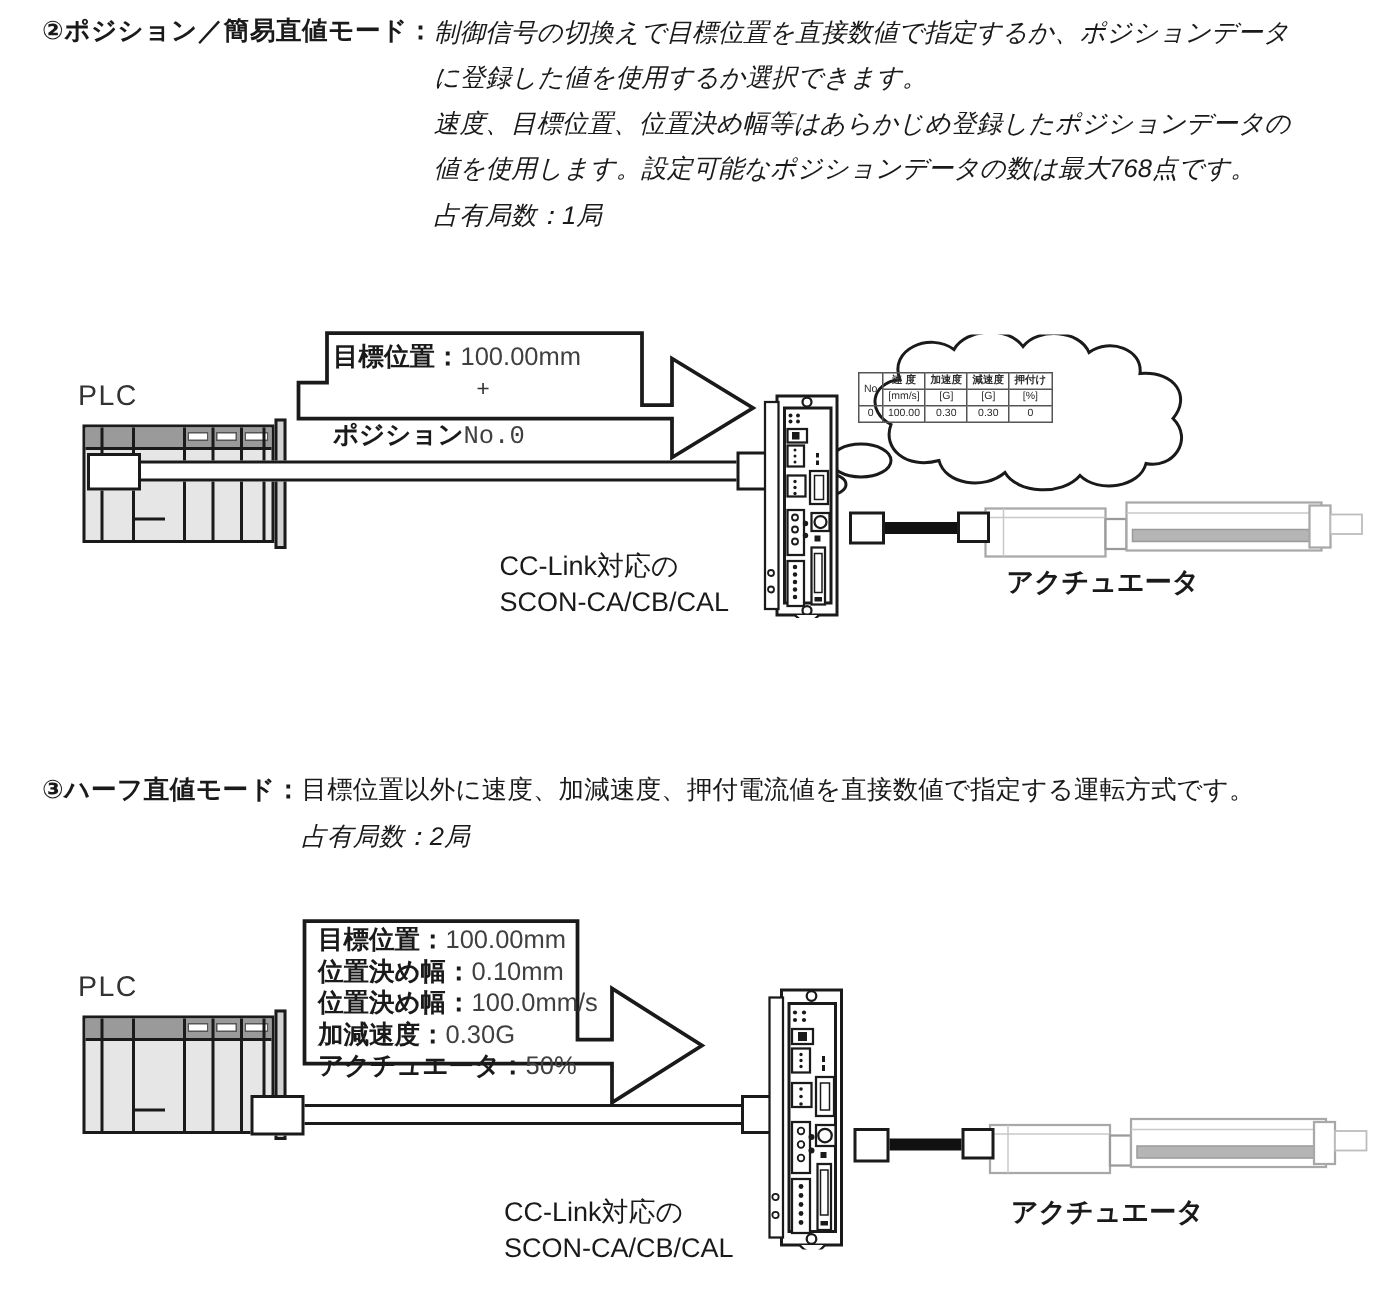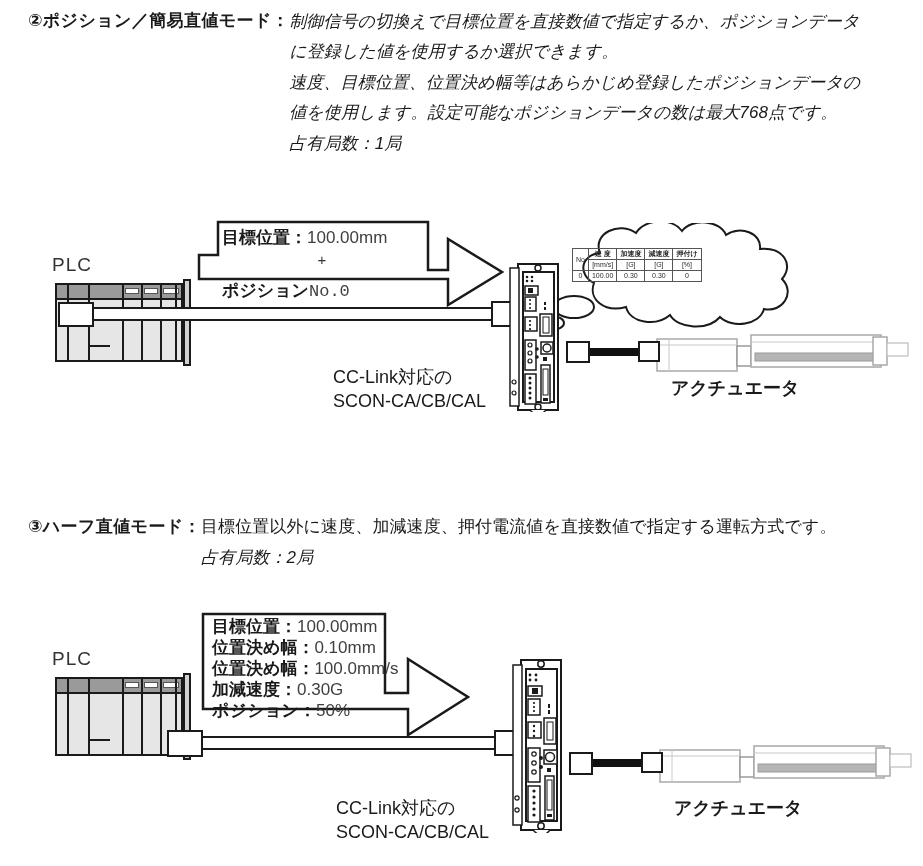--- a/index.html
+++ b/index.html
@@ -375,21 +375,21 @@
   <div class="arrow-text" style="left:212px; top:37px;">
     <span class="lbl">位置決め幅：</span><span class="val">0.10mm</span>
   </div>
   <div class="arrow-text" style="left:212px; top:58px;">
     <span class="lbl">位置決め幅：</span><span class="val">100.0mm/s</span>
   </div>
   <div class="arrow-text" style="left:212px; top:79px;text-align:center;">
     <span class="lbl">加減速度：</span><span class="val">0.30G</span>
   </div>
   <div class="arrow-text" style="left:212px; top:100px;">
-    <span class="lbl">ポジション：</span><span class="val">50%</span>
+    <span class="lbl">アクチュエータ：</span><span class="val">50%</span>
   </div>
 
   <div class="ctrl-wrap" style="left:511px; top:58px;">
     <svg width="58" height="175" viewBox="0 0 58 175">
       <rect x="10" y="2" width="40" height="170" fill="#ffffff" stroke="#1a1a1a" stroke-width="2"></rect>
       <rect x="15" y="11" width="31" height="152" fill="#ffffff" stroke="#1a1a1a" stroke-width="2"></rect>
       <rect x="2" y="7" width="9" height="160" fill="#ffffff" stroke="#1a1a1a" stroke-width="1.5"></rect>
       <circle cx="30" cy="6" r="3.2" fill="none" stroke="#1a1a1a" stroke-width="1.5"></circle>
       <circle cx="30" cy="168" r="3.2" fill="none" stroke="#1a1a1a" stroke-width="1.5"></circle>
       <circle cx="19" cy="17" r="1.4" fill="#1a1a1a"></circle>

